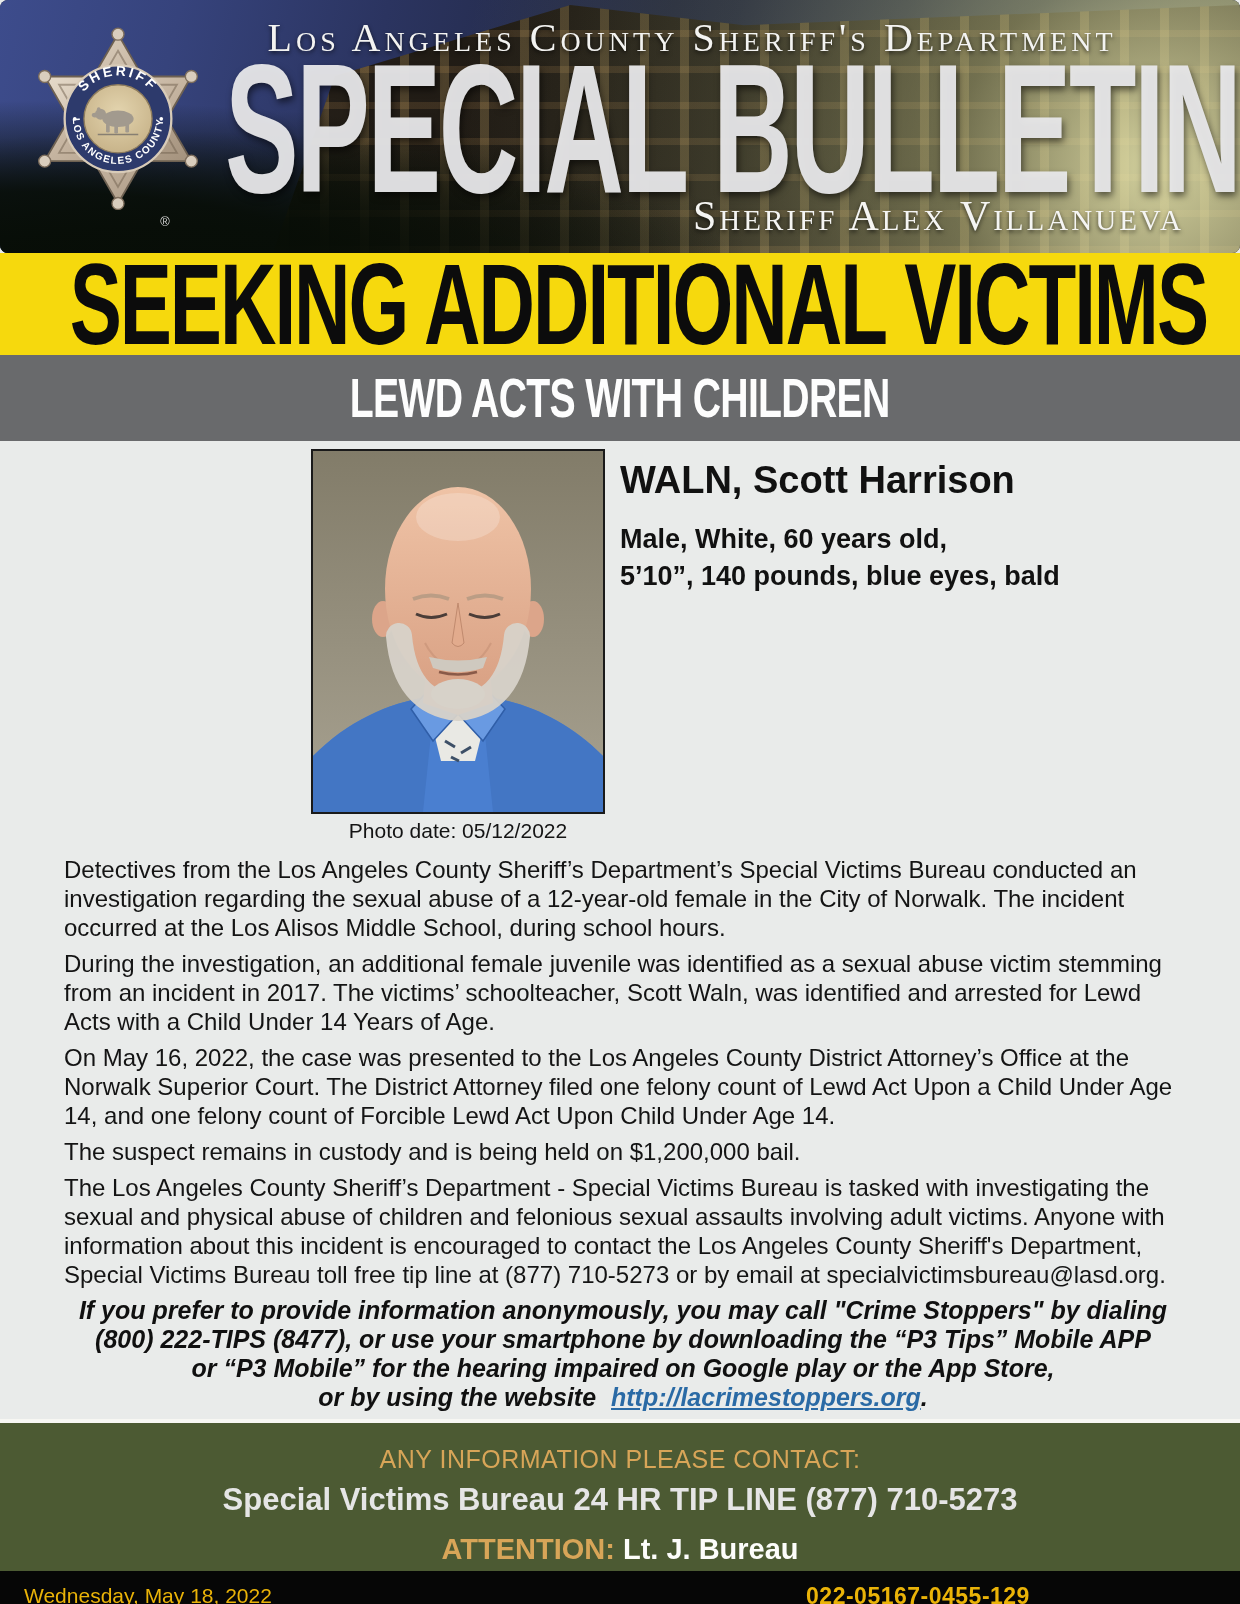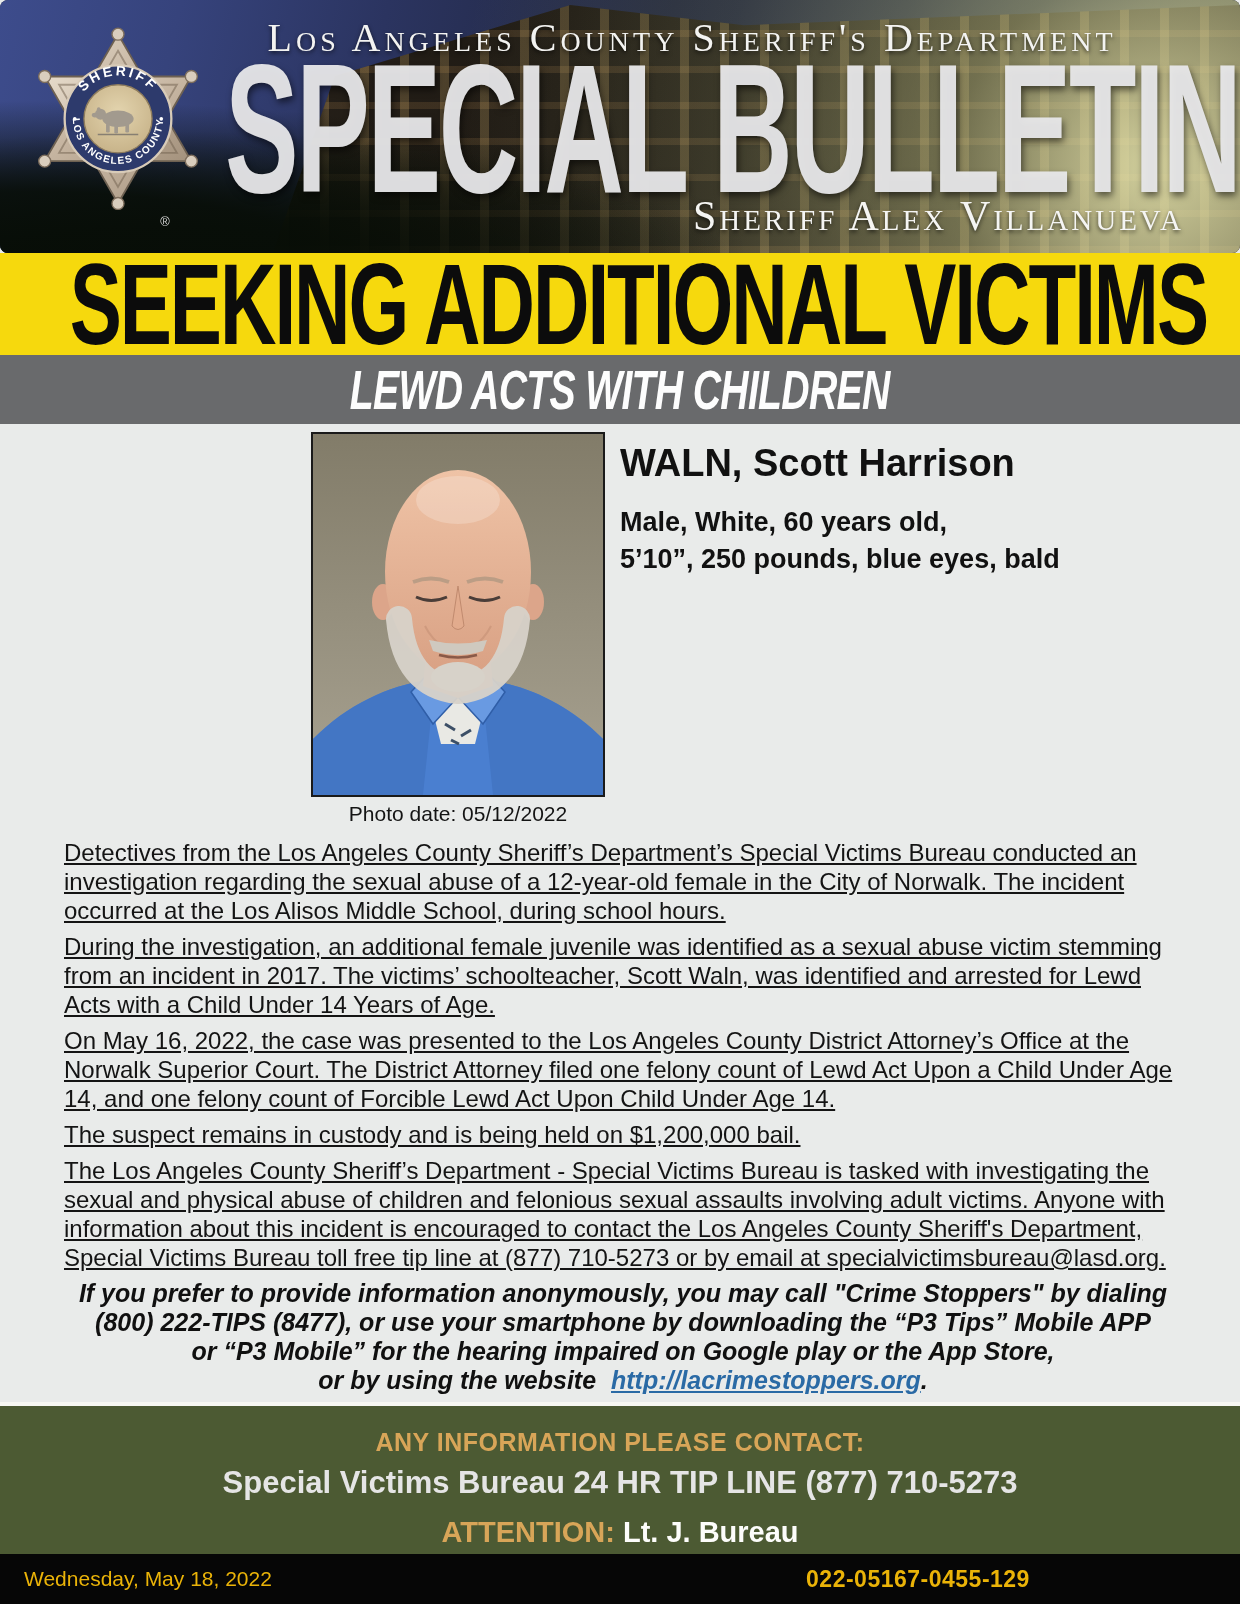--- a/index.html
+++ b/index.html
@@ -46,49 +46,49 @@
     font-size:42px; letter-spacing:3px; color:#f5f5f3;
     text-shadow:0 2px 4px rgba(0,0,0,0.65); white-space:nowrap;
   }
   .badge { position:absolute; left:26px; top:24px; width:184px; height:208px; }
 
   
   .banner-yellow { width:100%; height:102px; background:#f6d90d;
     display:flex; align-items:center; justify-content:center; overflow:hidden;padding-left:36px; }
   .banner-yellow .txt { font-size:115px; line-height:100px; font-weight:bold; letter-spacing:-3px;
     white-space:nowrap; color:#0c0c0c; transform:scale(0.68,1.0); }
-  .banner-gray { width:100%; height:69px; background:#696a6c;
-    display:flex; align-items:center; justify-content:center; overflow:hidden;font-style:italic; }
+  .banner-gray { width:100%; height:86px; background:#696a6c;
+    display:flex; align-items:center; justify-content:center; overflow:hidden; }
   .banner-gray .txt { font-size:56px; line-height:56px; font-weight:bold; letter-spacing:-1px;
     white-space:nowrap; color:#fdfdfd; transform:scale(0.70,1.0); }
 
   
   .bodyarea { position:relative; width:100%; height:978px; background:#e9ebea; color:#161616; }
   .photo-frame { position:absolute; left:311px; top:8px; width:294px; height:365px;
     border:2px solid #1a1a1a; background:#9a947f; }
   .photo-frame svg { display:block; width:100%; height:100%; }
   .photo-caption { position:absolute; left:311px; top:378px; width:294px; text-align:center;
     font-size:21px; color:#141414; }
 
   .suspect-name { position:absolute; left:620px; top:18px;
     font-size:38px; font-weight:bold; color:#111; }
   .suspect-desc { position:absolute; left:620px; top:80px;
     font-size:27px; font-weight:bold; line-height:37px; color:#111; }
 
   .paracol { position:absolute; left:64px; top:414px; width:1118px; }
-  .paracol p { font-size:24px; line-height:29px; margin-bottom:7px; color:#141414;text-decoration:underline; }
+  .paracol p { font-size:24px; line-height:29px; margin-bottom:7px; color:#141414; }
   .anon { margin-top:1px; text-align:center; font-weight:bold; font-style:italic;
     font-size:25px; line-height:29px; color:#101010; }
   .anon a { color:#2a6aa5; text-decoration:underline;margin-left:8px; }
 
   
   .strip { width:100%; height:4px; background:#f7f7f3; }
   .footer-green { width:100%; height:148px; background:#4c5a33; text-align:center;
     padding-top:22px; }
-  .f-heading { font-size:25px; font-weight:bold; letter-spacing:0.5px; color:#d8a558; margin-bottom:8px; }
+  .f-heading { font-size:25px; font-weight:normal; letter-spacing:0.5px; color:#d8a558; margin-bottom:8px; }
   .f-tipline { font-size:31px; font-weight:bold; color:#e5e5e5; margin-bottom:15px; }
   .f-attn { font-size:29px; font-weight:bold; }
   .f-attn .lbl { color:#d8a558; }
   .f-attn .val { color:#fdfdfb; }
 
   .bottom-bar { width:100%; height:50px; background:#060606; display:flex; align-items:center;
     padding:0 24px; color:#eab308; }
   .bb-left  { flex:1; text-align:left;  font-size:21px; }
   .bb-center{ flex:1; text-align:center; font-size:23px; font-weight:bold; letter-spacing:0.5px; }
   .bb-right { flex:1; text-align:right; font-size:20px; }
@@ -204,21 +204,21 @@
         <path d="M116,206 Q145,213 174,206 L170,217 Q145,225 120,217 Z" fill="#cfc9bf"></path>
         <path d="M126,221 Q145,226 164,221" stroke="#8a5a48" stroke-width="2.5" fill="none"></path>
         <ellipse cx="145" cy="243" rx="27" ry="15" fill="#d7d2c9"></ellipse>
       </svg>
     </div>
     <div class="photo-caption">Photo date: 05/12/2022</div>
 
     <div class="suspect-name">WALN, Scott Harrison</div>
     <div class="suspect-desc">
       <div>Male, White, 60 years old,</div>
-      <div>5’10”, 250 pounds, blue eyes, bald</div>
+      <div>5’10”, 140 pounds, blue eyes, bald</div>
     </div>
 
     <div class="paracol">
       <p>Detectives from the Los Angeles County Sheriff’s Department’s Special Victims Bureau conducted an investigation regarding the sexual abuse of a 12-year-old female in the City of Norwalk.  The incident occurred at the Los Alisos Middle School, during school hours.</p>
       <p>During the investigation, an additional female juvenile was identified as a sexual abuse victim stemming from an incident in 2017.  The victims’ schoolteacher, Scott Waln, was identified and arrested for Lewd Acts with a Child Under 14 Years of Age.</p>
       <p>On May 16, 2022, the case was presented to the Los Angeles County District Attorney’s Office at the Norwalk Superior Court.  The District Attorney filed one felony count of Lewd Act Upon a Child Under Age 14, and one felony count of Forcible Lewd Act Upon Child Under Age 14.</p>
       <p>The suspect remains in custody and is being held on $1,200,000 bail.</p>
       <p>The Los Angeles County Sheriff’s Department - Special Victims Bureau is tasked with investigating the sexual and physical abuse of children and felonious sexual assaults involving adult victims.  Anyone with information about this incident is encouraged to contact the Los Angeles County Sheriff's Department, Special Victims Bureau toll free tip line at (877) 710-5273 or by email at specialvictimsbureau@lasd.org.</p>
 
       <div class="anon">

